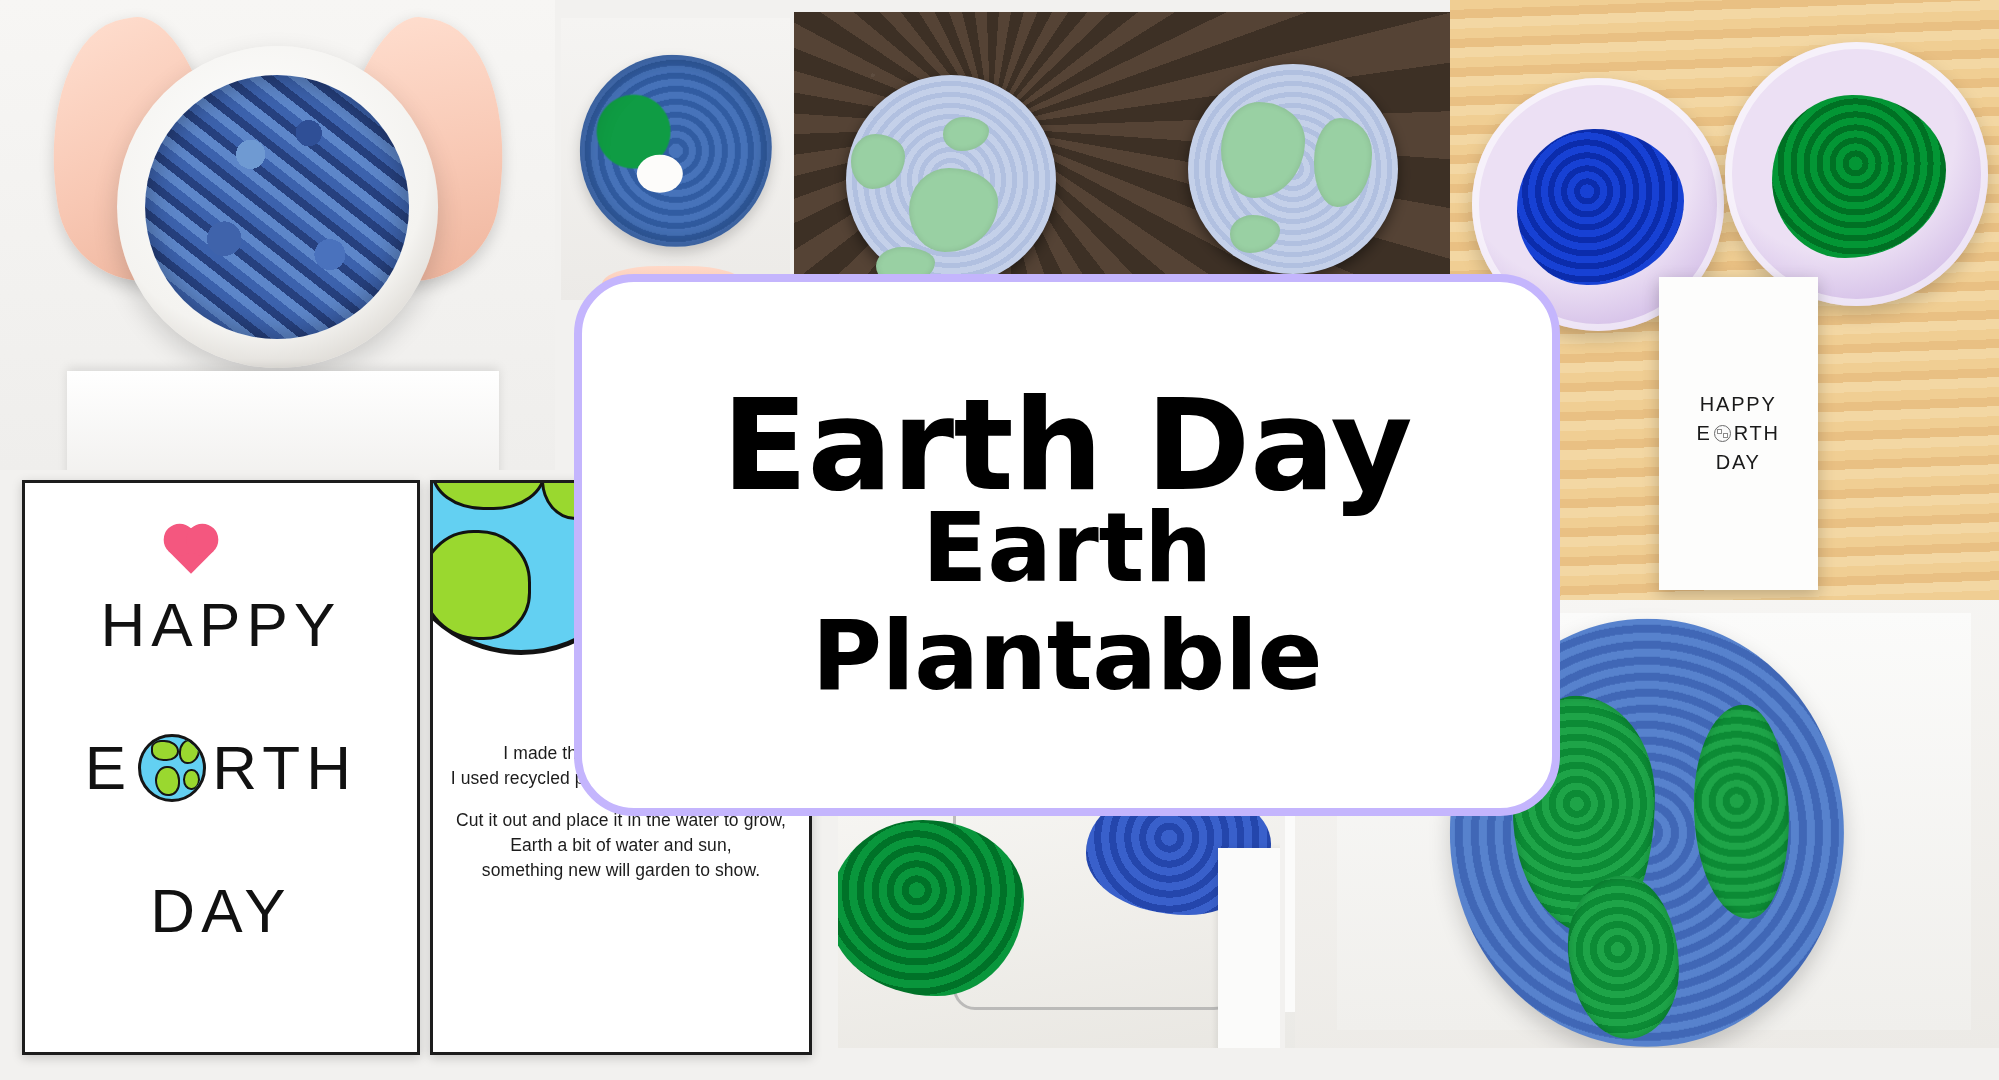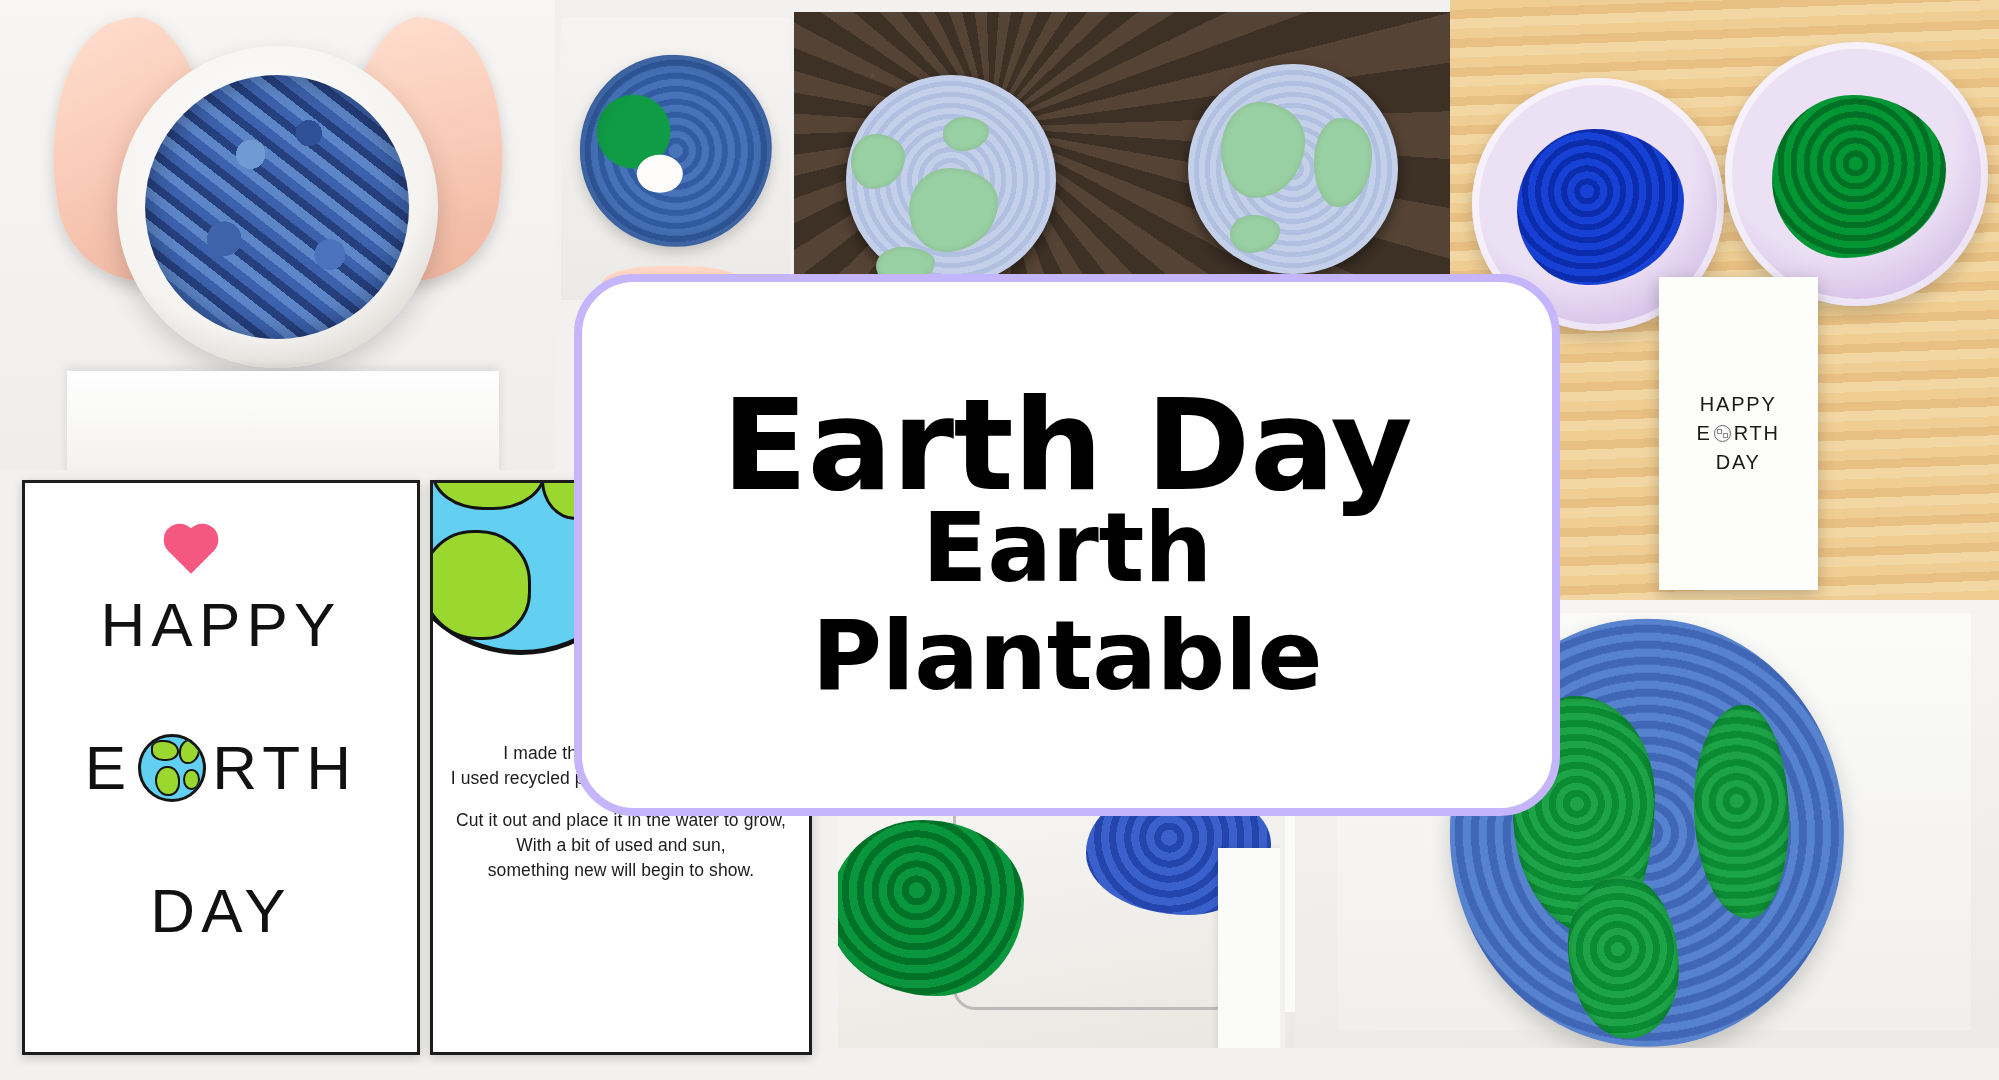--- a/index.html
+++ b/index.html
@@ -305,22 +305,22 @@
       <i style="left:14%;top:10%;width:46%;height:34%;border-radius:40% 60% 50% 50%;"></i>
       <i style="left:58%;top:6%;width:36%;height:42%;border-radius:55% 45% 60% 40%;"></i>
       <i style="left:10%;top:52%;width:44%;height:44%;border-radius:50% 50% 45% 55%;"></i>
     </div>
 
     <div class="poem" style="margin-top:258px;font-size:17.5px;width:100%;padding:0 14px;">
       <span>I made this Earth, just for you.</span><br>
       <span>I used recycled paper, both green and blue.</span>
       <span class="gap"></span>
       <span>Cut it out and place it in the water to grow,</span><br>
-      <span>With a bit of used and sun,</span><br>
-      <span>something new will begin to show.</span>
+      <span>Earth a bit of water and sun,</span><br>
+      <span>something new will garden to show.</span>
     </div>
   </div>
 
   <div class="cell wood ph-tray" style="left:838px;top:810px;width:442px;height:238px;">
     <div class="tray-line" style="left:26%;top:-12%;width:64%;height:96%;"></div>
     <div class="tray-glob g" style="left:-2%;top:4%;width:44%;height:74%;"></div>
     <div class="tray-glob b" style="right:2%;top:-10%;width:42%;height:54%;"></div>
     <div style="position:absolute;right:-2%;top:16%;width:16%;height:86%;background:#fbfbfa;box-shadow:-2px 0 6px rgba(0,0,0,.08);"></div>
   </div>
 

